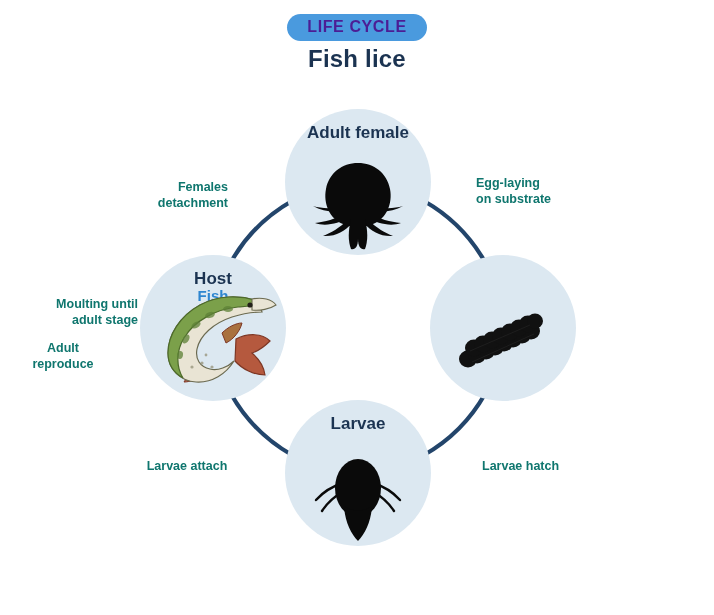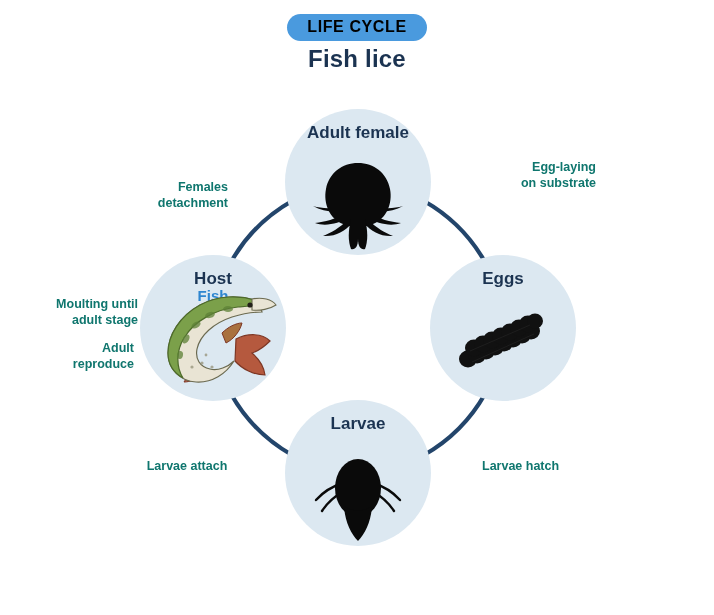--- a/index.html
+++ b/index.html
@@ -20,21 +20,21 @@
   #header {
     position: absolute;
     left: 0;
     top: 14px;
     width: 714px;
     text-align: center;
   }
   #badge {
     display: inline-block;
     background: #4a9ade;
-    color: #000000;
+    color: #4c1d95;
     font-size: 16px;
     font-weight: bold;
     letter-spacing: 0.6px;
     padding: 5px 20px 6px 20px;
     border-radius: 14px;
     line-height: 1;
   }
   #title {
     margin-top: 4px;
     font-size: 24px;
@@ -100,23 +100,23 @@
   
   .edge-label {
     position: absolute;
     font-size: 12.5px;
     font-weight: bold;
     color: #0f766e;
     line-height: 1.26;
     white-space: pre-line;
   }
   #lbl-detach   { left: 118px; top: 180px; width: 110px; text-align: right; }
-  #lbl-egglay   { left: 476px; top: 160px; width: 120px; text-align: right; }
+  #lbl-egglay   { left: 476px; top: 176px; width: 120px; text-align: left; }
   #lbl-moult    { left: 20px;  top: 297px; width: 118px; text-align: right; }
-  #lbl-reprod   { left: 16px;  top: 341px; width: 118px; text-align: right; }
+  #lbl-reprod   { left: 4px;  top: 341px; width: 118px; text-align: center; }
   #lbl-attach   { left: 128px; top: 459px; width: 118px; text-align: center; }
   #lbl-hatch    { left: 482px; top: 459px; width: 120px; text-align: left; }
 </style>
 </head>
 <body>
 
 <div id="header">
   <div id="badge">LIFE CYCLE</div>
   <div id="title">Fish lice</div>
 </div>
@@ -156,21 +156,20 @@
                  C 45 110 38 95 41 80
                  C 44 64 57 54 73 54 Z"></path>
 
         <path d="M66 110 C 63 122 63 132 66 140 C 70 141 73 138 73 130 L 73 110 Z"></path>
         <path d="M80 110 C 83 122 83 132 80 140 C 76 141 73 138 73 130 L 73 110 Z"></path>
       </g>
     </svg>
   </div>
 
   <div class="node" id="node-eggs">
-    <div class="node-label">Eggs</div>
     <svg class="node-art" viewBox="0 0 146 146">
       <g fill="#111111">
 
         <ellipse cx="38" cy="104" rx="9" ry="8.5"></ellipse>
         <ellipse cx="47" cy="100" rx="9" ry="8.5"></ellipse>
         <ellipse cx="56" cy="96" rx="9" ry="8.5"></ellipse>
         <ellipse cx="65" cy="92" rx="9" ry="8.5"></ellipse>
         <ellipse cx="74" cy="88" rx="9" ry="8.5"></ellipse>
         <ellipse cx="83" cy="84" rx="9" ry="8.5"></ellipse>
         <ellipse cx="92" cy="80" rx="9" ry="8.5"></ellipse>

